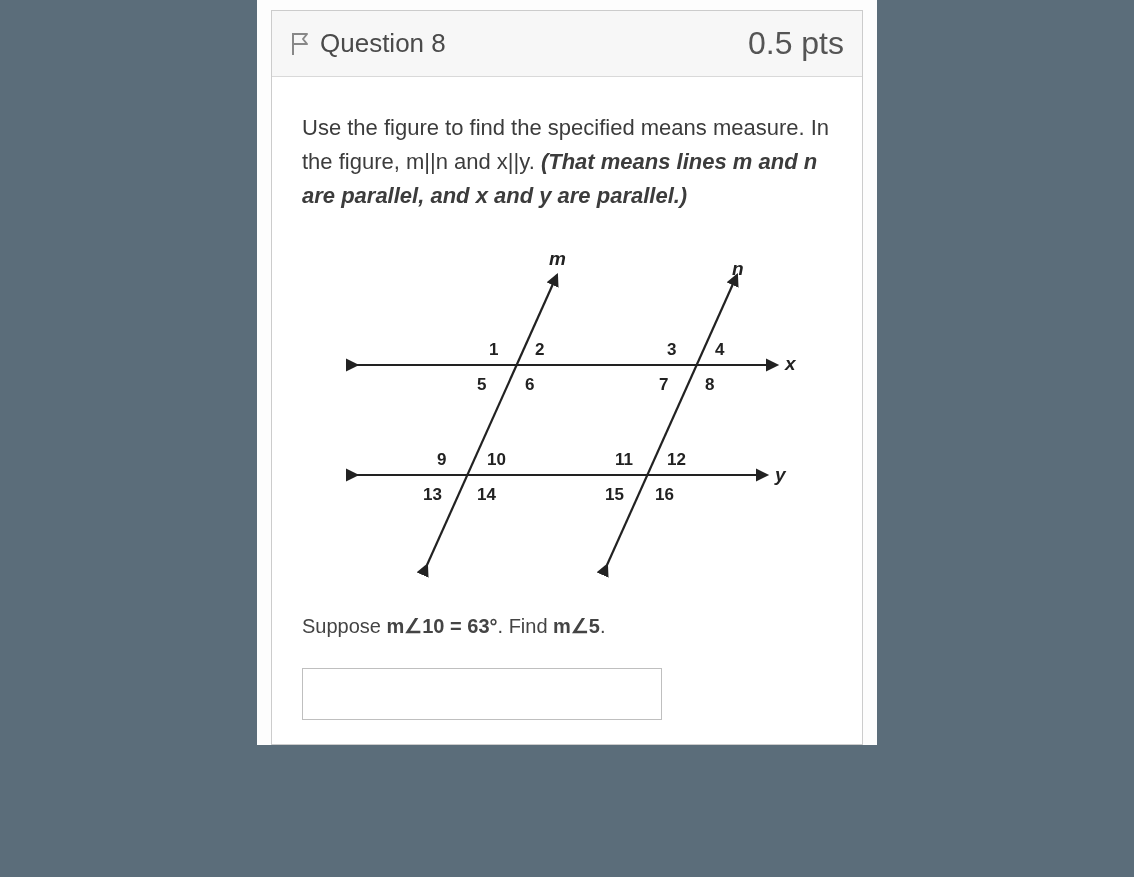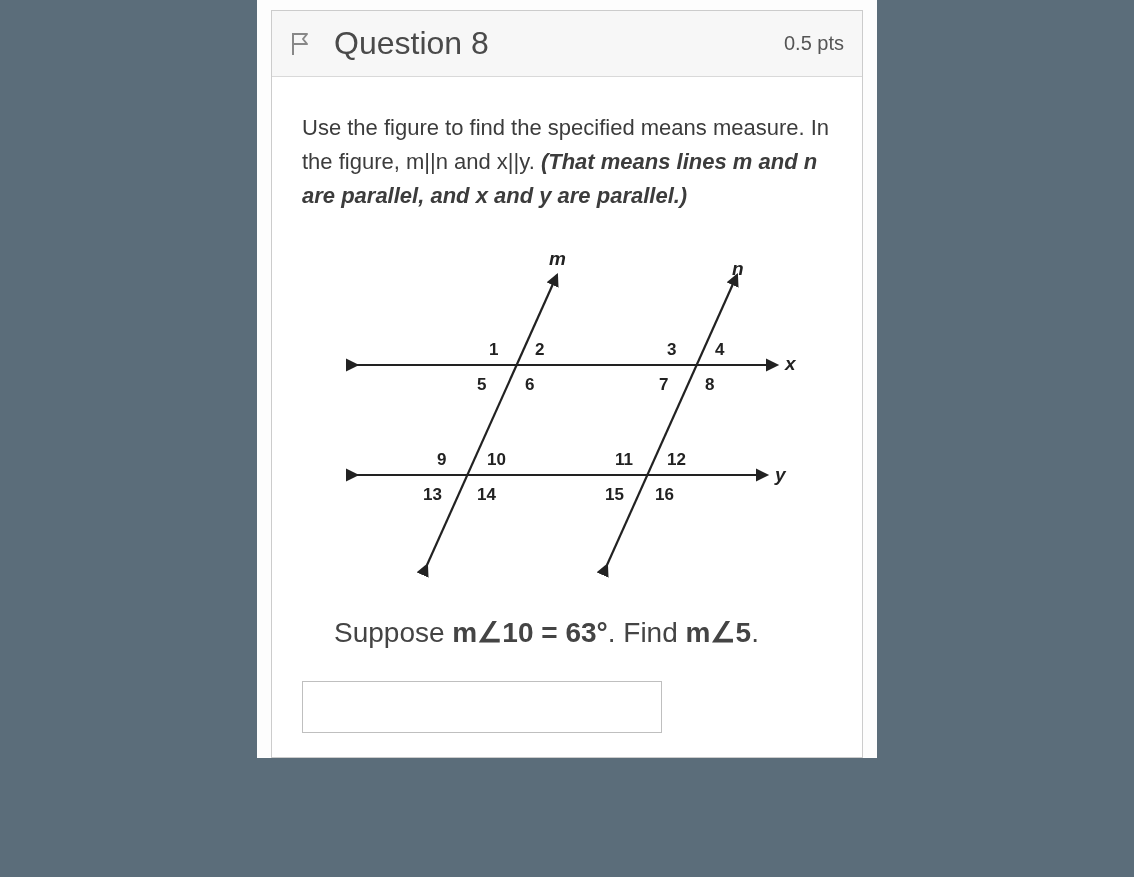--- a/index.html
+++ b/index.html
@@ -25,52 +25,51 @@
     display: flex;
     justify-content: space-between;
     align-items: center;
     padding: 14px 18px;
     border-bottom: 1px solid #d9d9d9;
     background: #f7f7f7;
   }
   .q-left {
     display: flex;
     align-items: center;
-    gap: 24px;
-    font-size: 32px;
+    gap: 10px;
+    font-size: 26px;
     color: #4a4a4a;
   }
   .q-flag-icon {
     width: 20px;
     height: 26px;
     display: inline-block;
   }
   .q-flag-icon svg { display: block; }
   .q-pts {
-    font-size: 20px;
+    font-size: 32px;
     color: #555;
   }
   .question-body {
     padding: 34px 30px 24px 30px;
     color: #3c3c3c;
     font-size: 22px;
     line-height: 1.55;
   }
   .prompt-regular { font-weight: 400; }
   .prompt-bold { font-weight: 700; font-style: italic; }
   .figure-wrap {
     margin: 22px auto 16px auto;
     width: 480px;
     height: 360px;
   }
   .find-line {
     margin-top: 14px;
-    font-size: 28px;
+    font-size: 20px;
     color: #444;
-    margin-left: 32px;
   }
   .answer-row {
     margin-top: 26px;
     display: flex;
     align-items: center;
   }
   .answer-input {
     width: 360px;
     height: 52px;
     border: 1px solid #bfbfbf;

